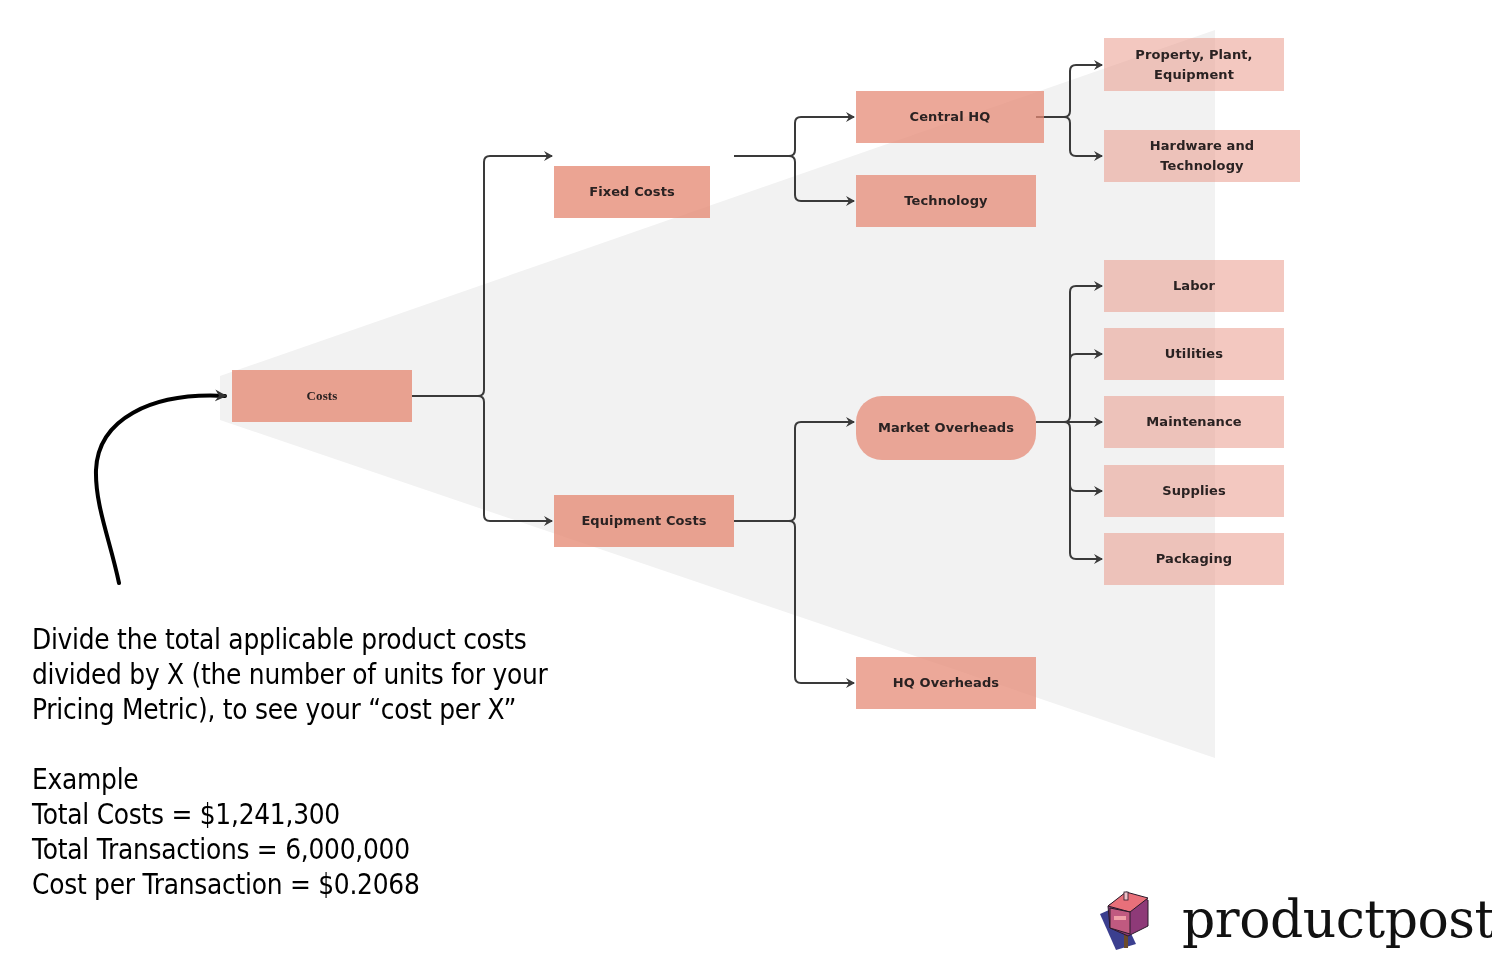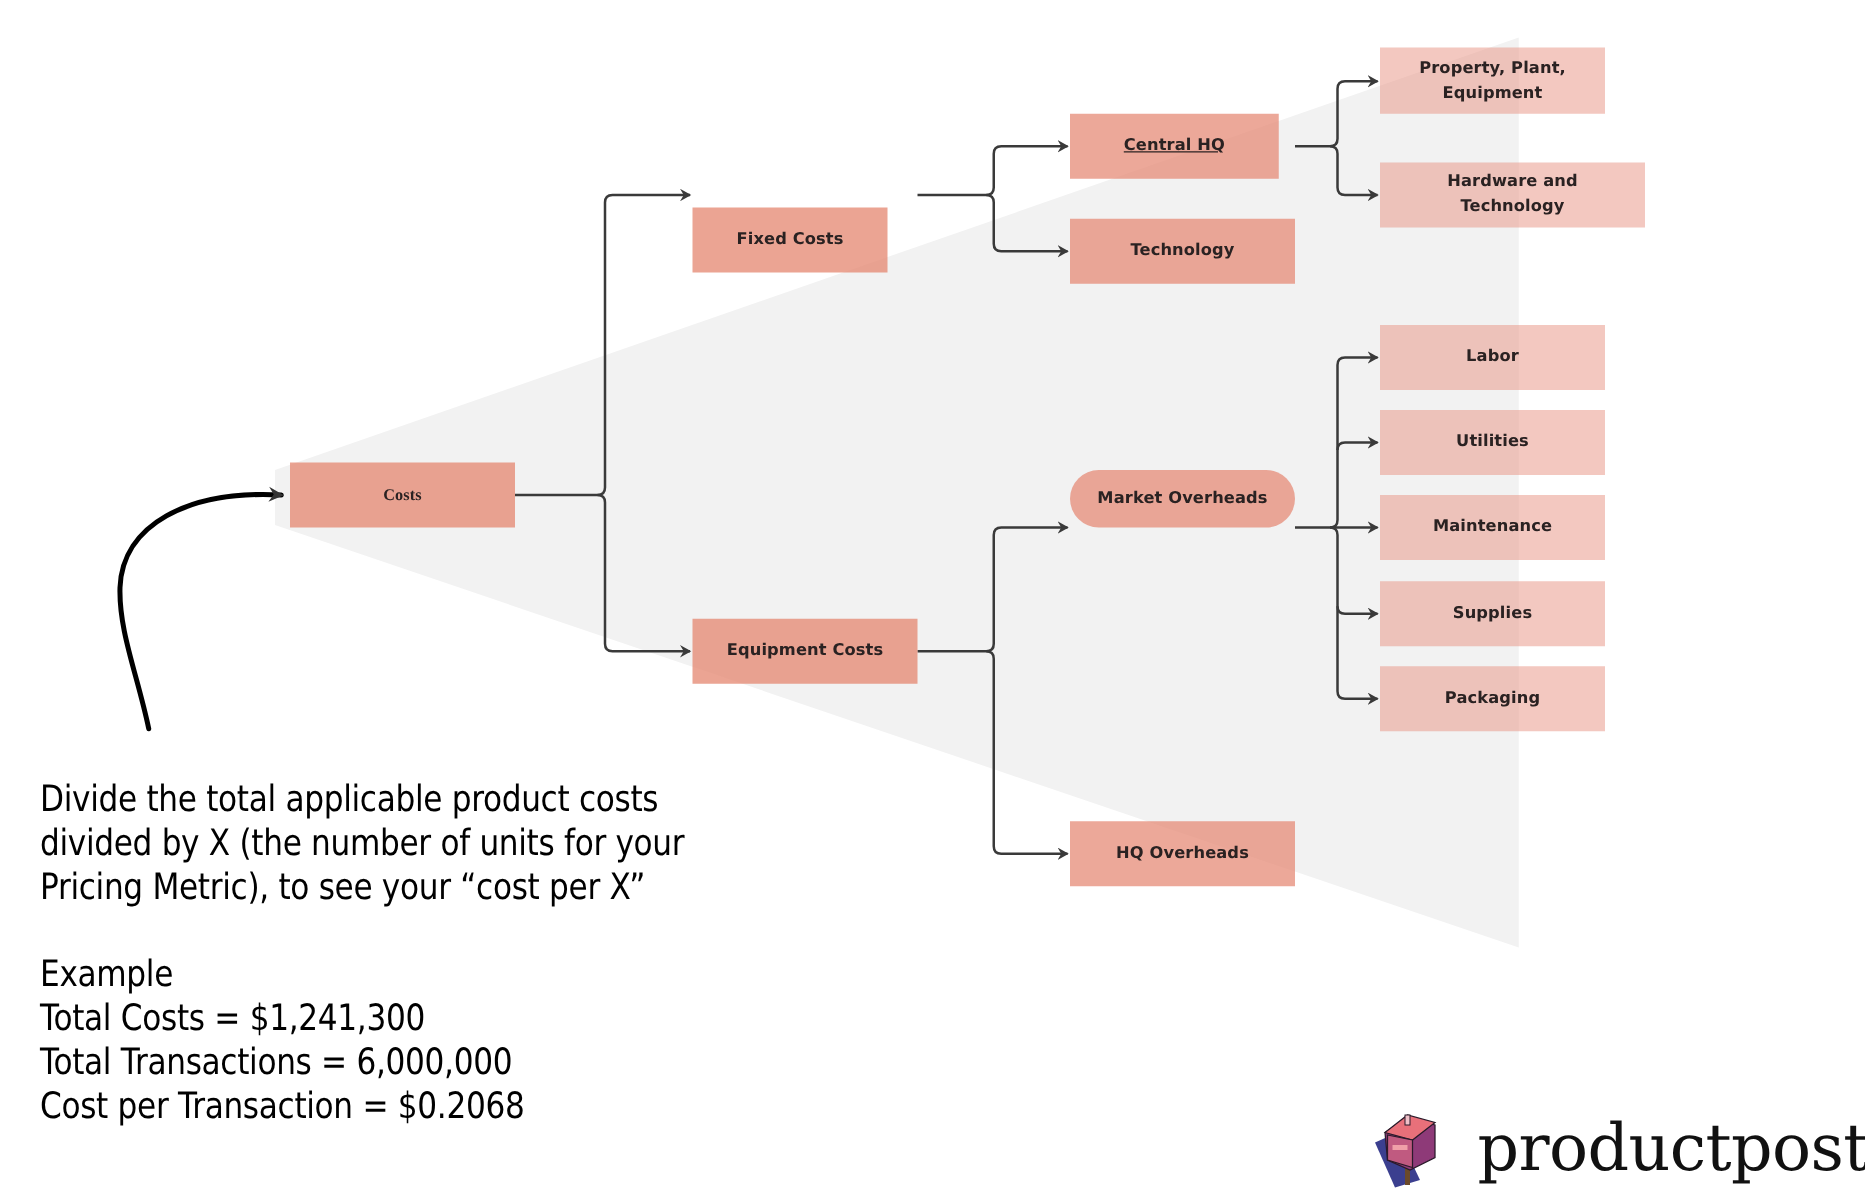--- a/index.html
+++ b/index.html
@@ -71,27 +71,27 @@
     </g>
 
     <path d="M119,583 C110,540 95,505 96,470 C98,420 150,392 225,396" fill="none" stroke="#000" stroke-width="4" stroke-linecap="round" marker-end="url(#arrBig)"></path>
   </svg>
 
   <div class="node lvl0" style="left:232px;top:370px;width:180px;height:52px;font-family:Liberation Serif, serif;">Costs</div>
 
   <div class="node lvl1" style="left:554px;top:130px;width:156px;height:52px;margin-top:36px;">Fixed Costs</div>
   <div class="node lvl1" style="left:554px;top:495px;width:180px;height:52px;">Equipment Costs</div>
 
-  <div class="node lvl2" style="left:856px;top:91px;width:167px;height:52px;text-decoration:underline;">Central HQ</div>
+  <div class="node lvl2" style="left:856px;top:91px;width:188px;height:52px;">Central HQ</div>
   <div class="node lvl2" style="left:856px;top:175px;width:180px;height:52px;">Technology</div>
-  <div class="node lvl2" style="left:856px;top:376px;width:180px;height:46px;border-radius:26px;">Market Overheads</div>
+  <div class="node lvl2" style="left:856px;top:396px;width:180px;height:64px;border-radius:26px;">Market Overheads</div>
   <div class="node lvl2" style="left:856px;top:657px;width:180px;height:52px;">HQ Overheads</div>
 
   <div class="node lvl3" style="left:1104px;top:38px;width:180px;height:53px;padding:0 26px;">Property, Plant, Equipment</div>
-  <div class="node lvl3" style="left:1104px;top:130px;width:212px;height:52px;padding:0 30px;">Hardware and Technology</div>
+  <div class="node lvl3" style="left:1104px;top:130px;width:196px;height:52px;padding:0 30px;">Hardware and Technology</div>
   <div class="node lvl3" style="left:1104px;top:260px;width:180px;height:52px;">Labor</div>
   <div class="node lvl3" style="left:1104px;top:328px;width:180px;height:52px;">Utilities</div>
   <div class="node lvl3" style="left:1104px;top:396px;width:180px;height:52px;">Maintenance</div>
   <div class="node lvl3" style="left:1104px;top:465px;width:180px;height:52px;">Supplies</div>
   <div class="node lvl3" style="left:1104px;top:533px;width:180px;height:52px;">Packaging</div>
 
   <div class="note">
     <span class="line">Divide the total applicable product costs</span>
     <span class="line">divided by X (the number of units for your</span>
     <span class="line">Pricing Metric), to see your “cost per X”</span>

